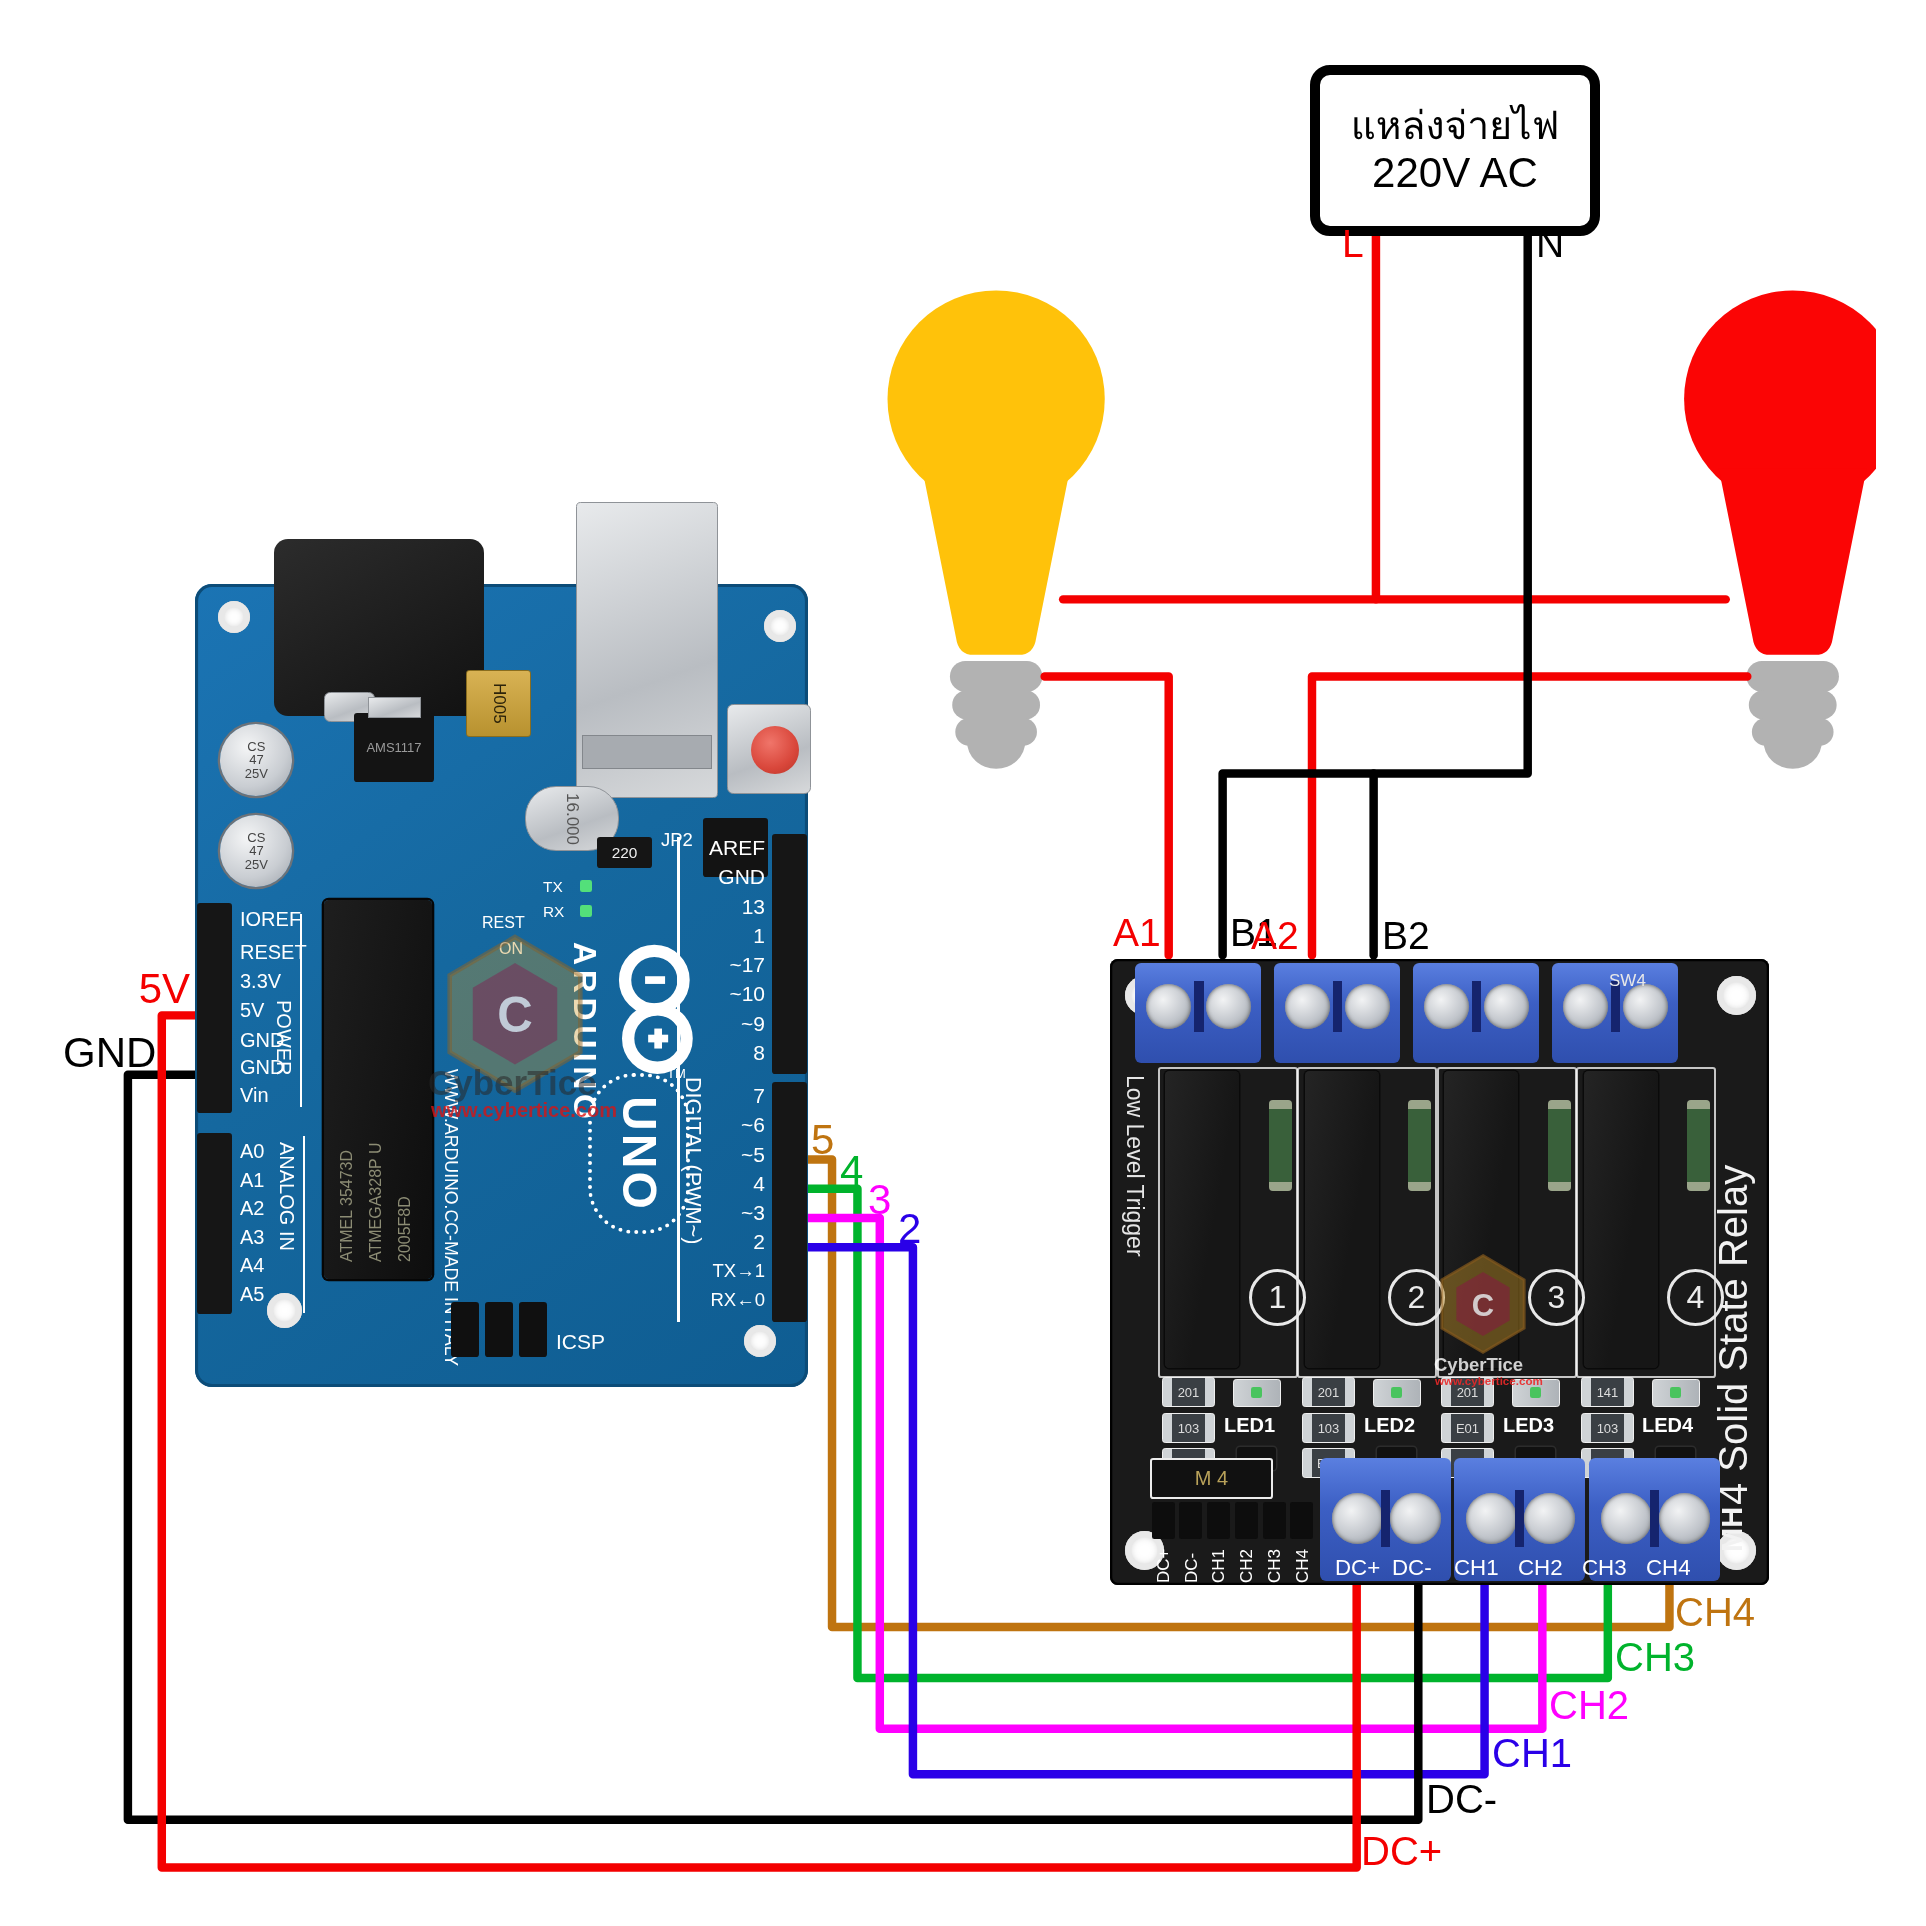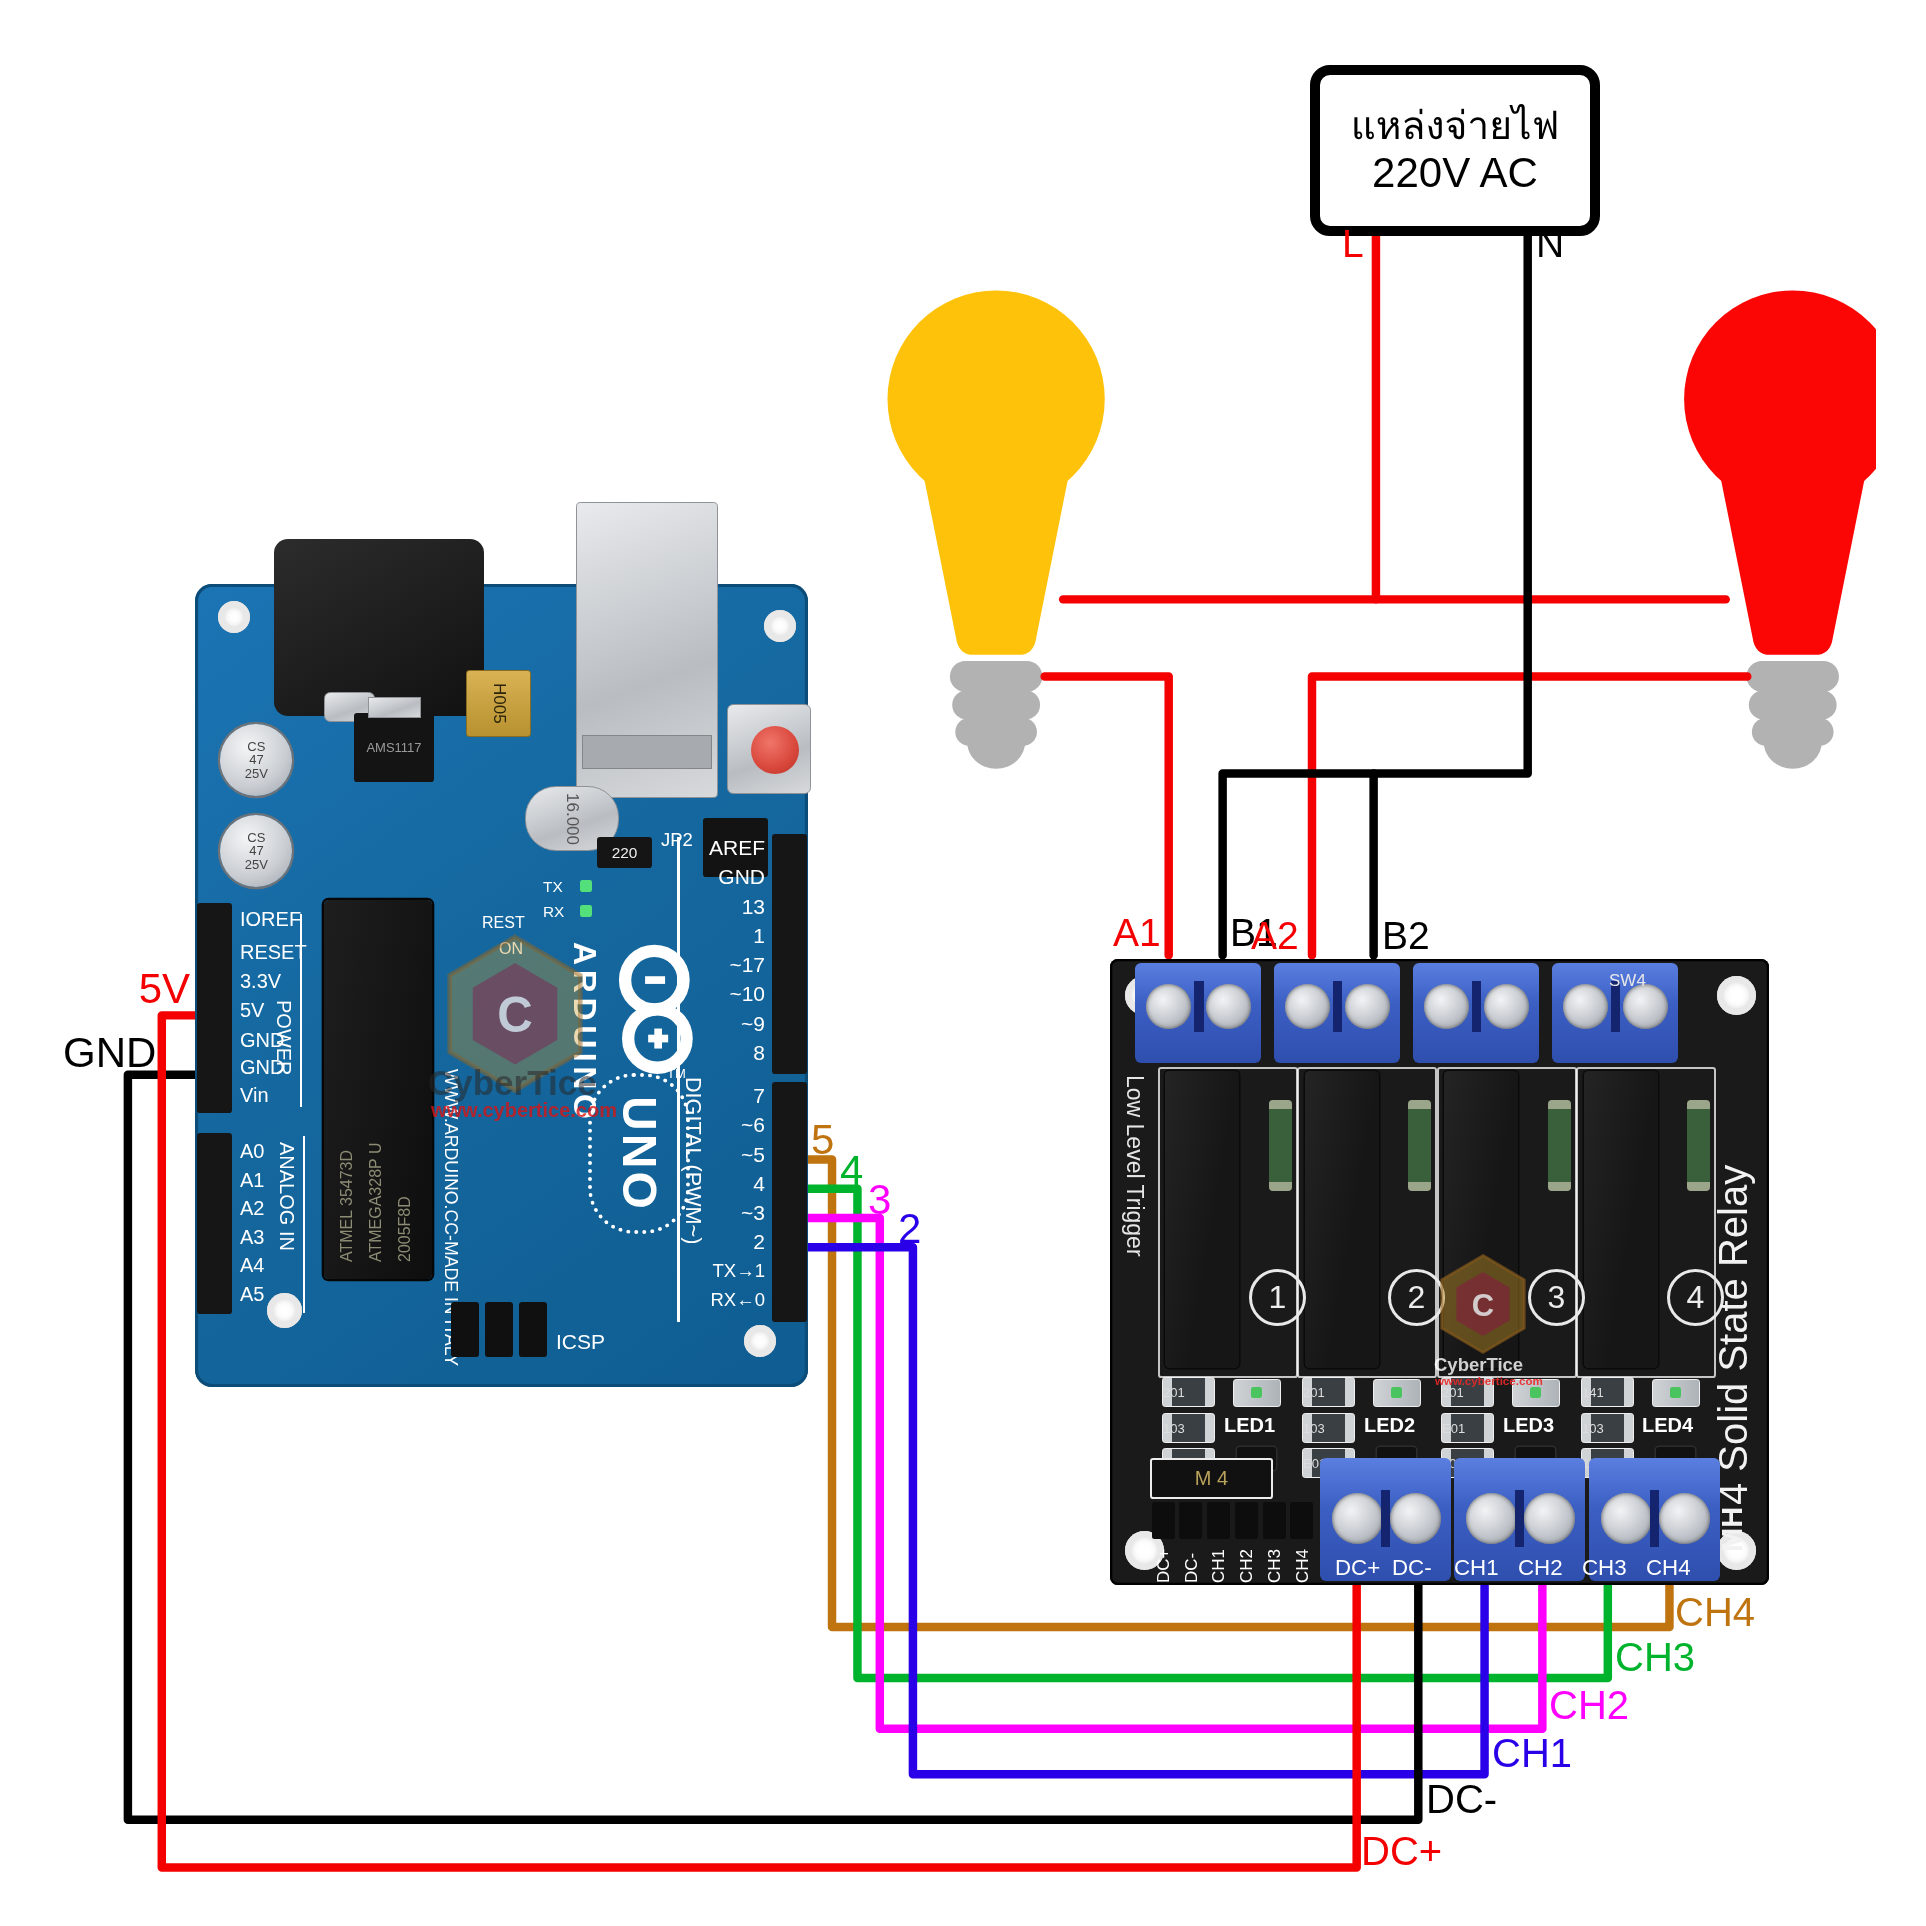--- a/index.html
+++ b/index.html
@@ -28,21 +28,21 @@
   
   .relay{position:absolute;left:1110px;top:959px;width:659px;height:626px;background:#1a1a1a;
          border-radius:7.7px;box-shadow:inset 0 0 0 2.3px #000;}
   .tblock{position:absolute;width:126px;height:100px;background:linear-gradient(180deg,#5a7fe0,#3c5fc4 40%,#2f4fae);border-radius:6.2px;}
   .bblock{position:absolute;width:131px;height:123px;background:linear-gradient(180deg,#5a7fe0,#3c5fc4 40%,#2f4fae);border-radius:6.2px;}
   .slot{position:absolute;background:#15246e;}
   .relaybody{position:absolute;width:74px;height:297px;background:linear-gradient(100deg,#242424,#161616 60%);border-radius:4.6px;box-shadow:0 0 0 1.5px #0a0a0a;}
   .chframe{position:absolute;width:136px;height:307px;border:2.3px solid rgba(255,255,255,.75);border-radius:3.1px;}
   .greenres{position:absolute;width:23px;height:91px;background:linear-gradient(180deg,#9aa58a 0 9.2px,#39603a 9.2px calc(100% - 9.2px),#9aa58a calc(100% - 9.2px));border-radius:3.9px;}
   .res{position:absolute;width:51px;height:28px;background:linear-gradient(90deg,#cfd3d6 0 9.2px,#3a3f44 9.2px calc(100% - 9.2px),#cfd3d6 calc(100% - 9.2px));border-radius:3.1px;border:1.5px solid #f0f0f0;
-       display:flex;align-items:center;color:#ddd;font-size:13px;}
+       display:flex;align-items:center;justify-content:center;color:#ddd;font-size:13px;}
   .ledc{position:absolute;width:46px;height:26px;background:linear-gradient(90deg,#cfd3d6,#aeb3b8);border:1.5px solid #f0f0f0;border-radius:3.1px;}
   .ledc::after{content:"";position:absolute;left:17px;top:7px;width:10.8px;height:10.8px;border-radius:2.3px;background:#49c45e;}
   .trans{position:absolute;width:39px;height:23px;background:#111;border-radius:3.1px;box-shadow:0 0 0 1.5px #2c2c2c;}
   .numc{position:absolute;width:51px;height:51px;border:3.9px solid #e9e9e9;border-radius:50%;color:#ececec;
         display:flex;align-items:center;justify-content:center;font-size:32px;}
   .wm-hex{position:absolute;opacity:.8;}
   svg{position:absolute;left:0;top:0;}
 </style>
 </head>
 <body>

